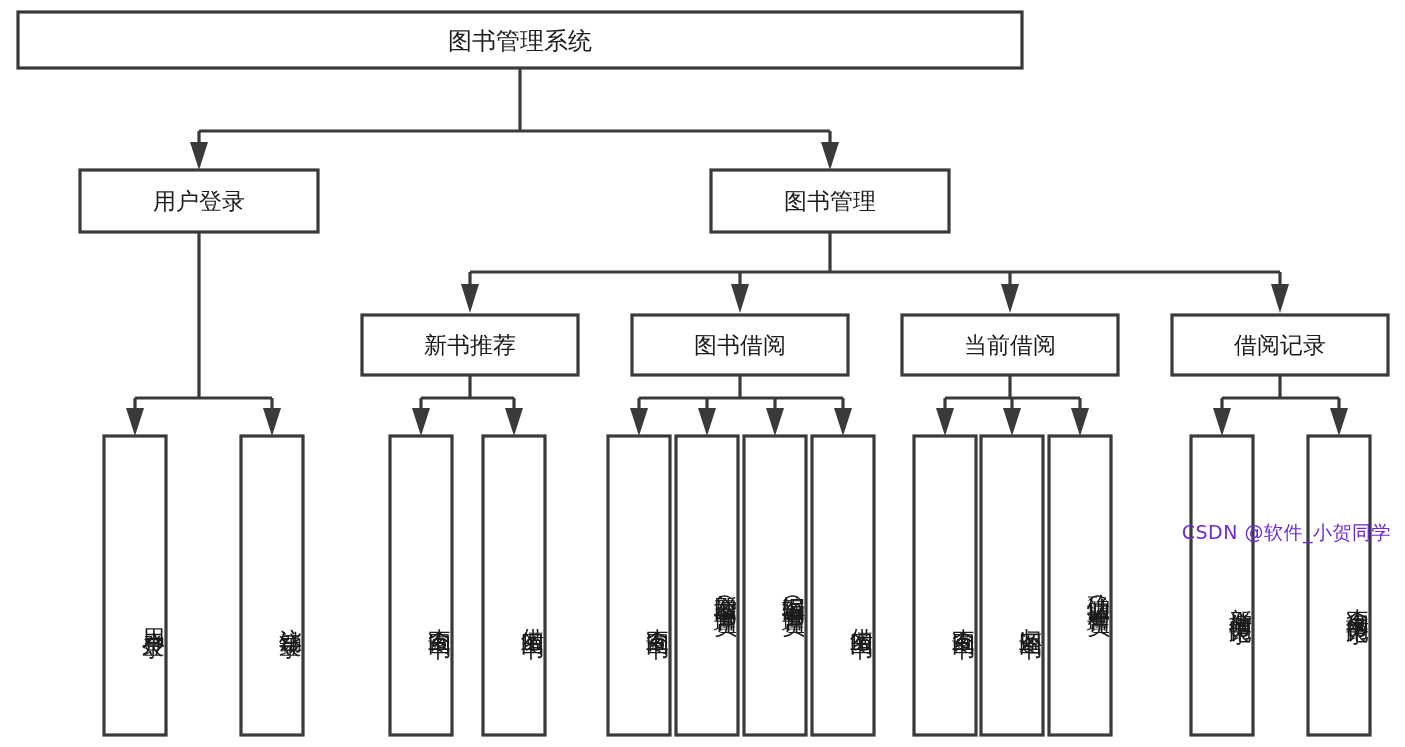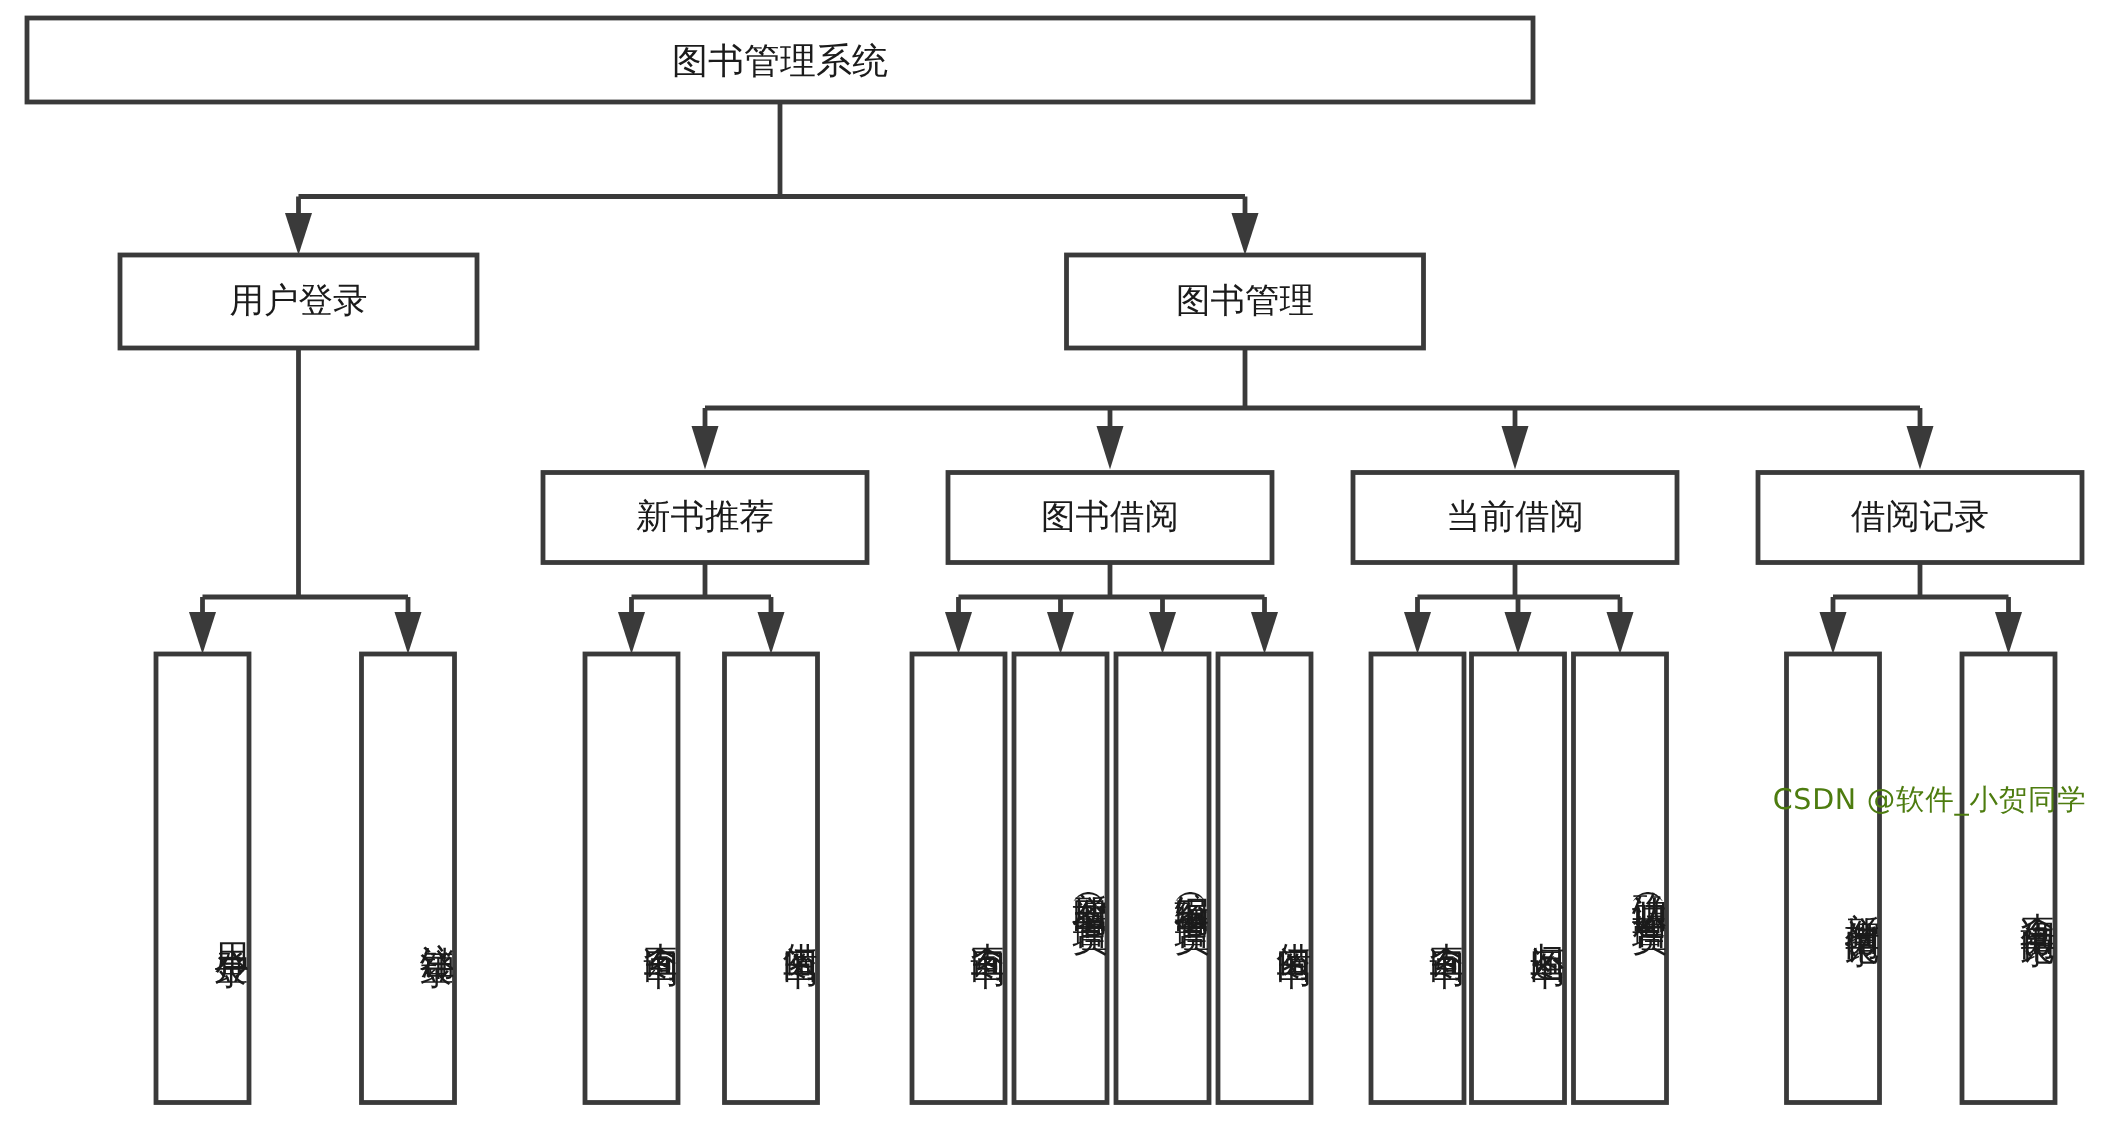--- a/index.html
+++ b/index.html
@@ -66,21 +66,21 @@
     justify-content: center;
     white-space: nowrap;
     pointer-events: none;
   }
   .watermark {
     position: absolute;
     right: 14px;
     bottom: 8px;
     font-family: "DejaVu Sans", "Liberation Sans", sans-serif;
     font-size: 19px;
-    color: #4d7c0f;
+    color: #6d28d9;
     white-space: nowrap;
     letter-spacing: 0.5px;
   }
 </style>
 </head>
 <body>
 
 <div id="diagram-root">
 
   <svg id="flow-svg" viewBox="0 0 1405 747">

